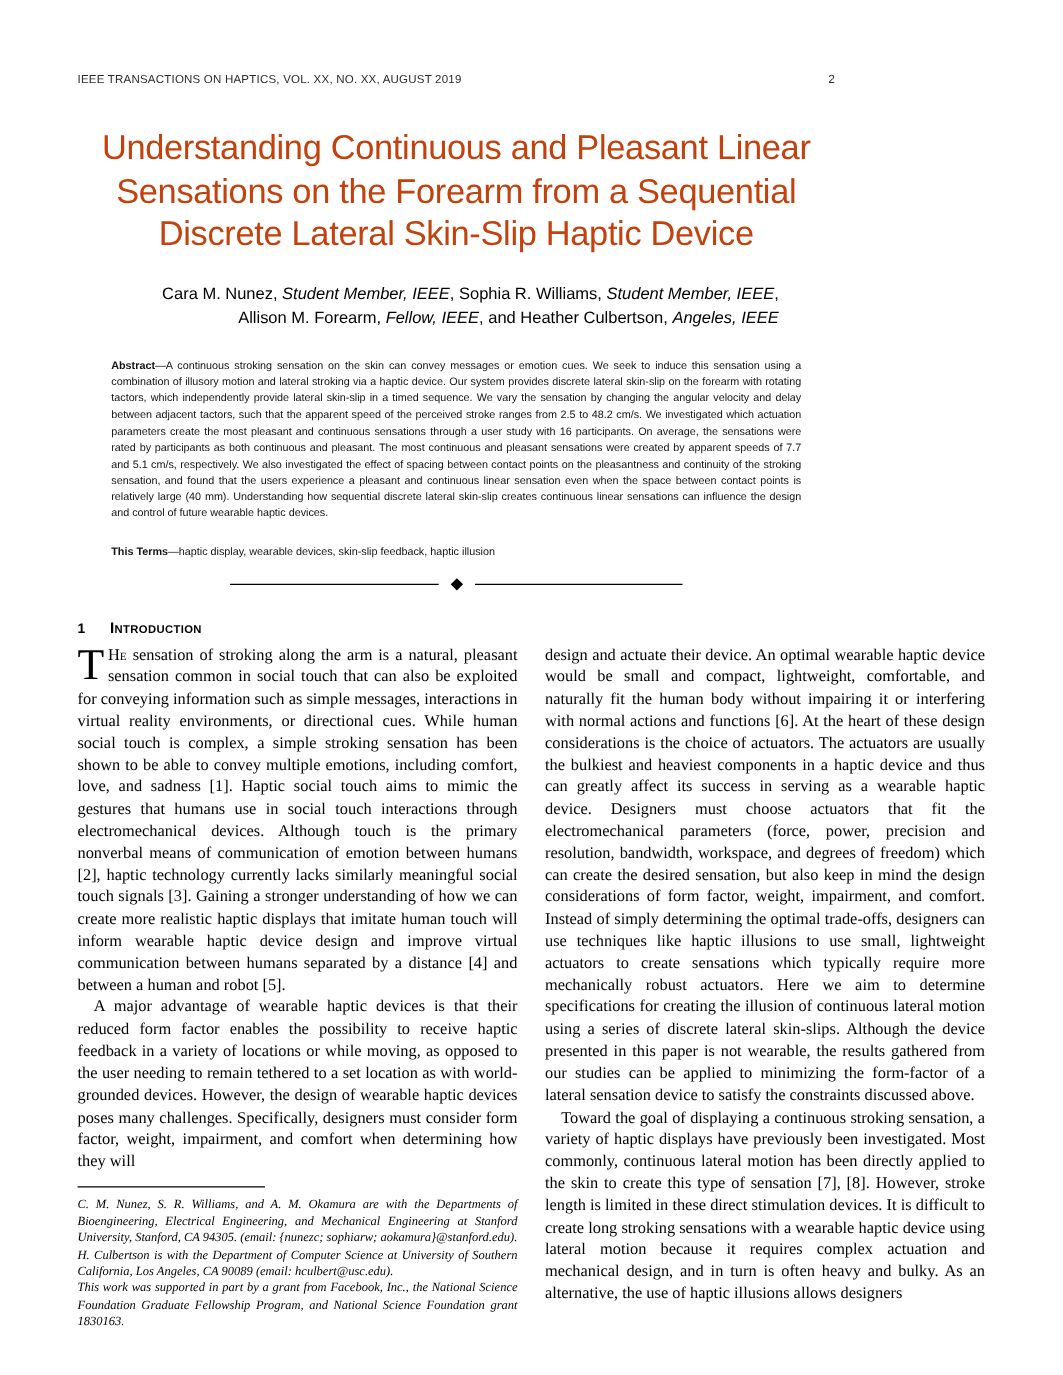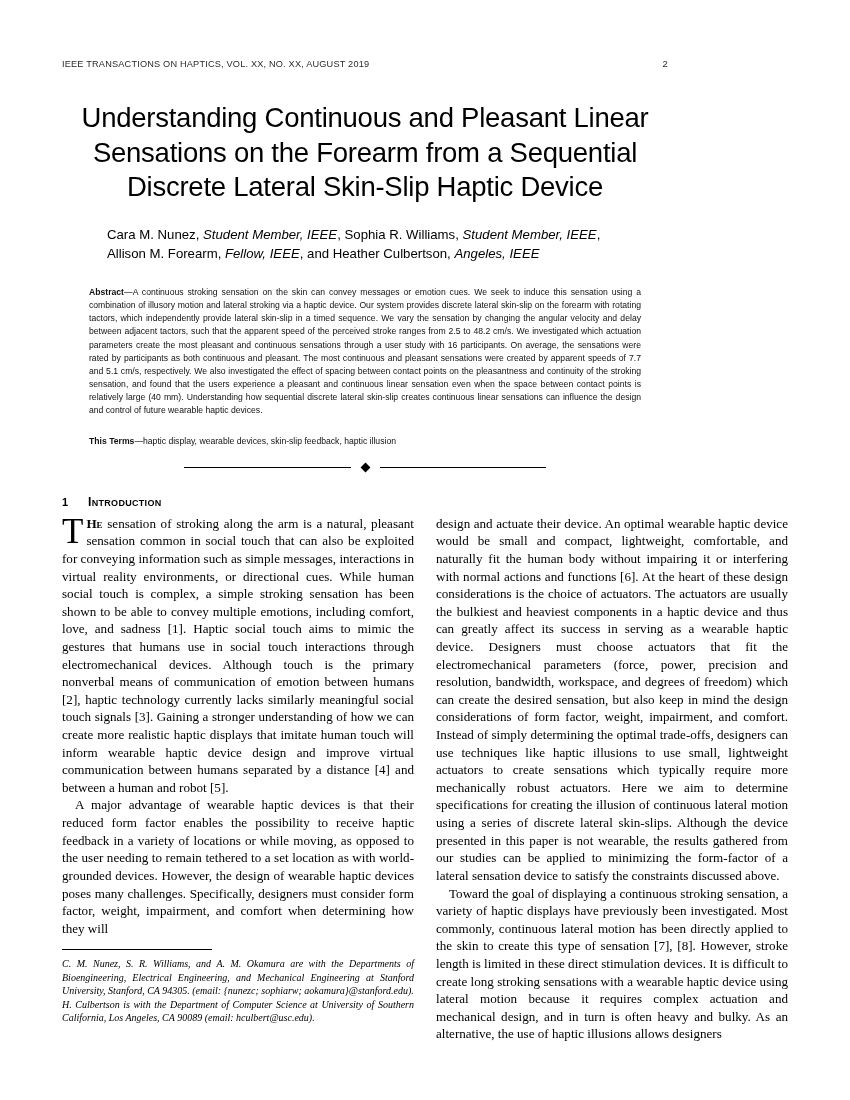--- a/index.html
+++ b/index.html
@@ -42,28 +42,28 @@
 
   
   .title {
     margin-top: 32px;
     text-align: center;
     font-family: "Liberation Sans", sans-serif;
     font-size: 27.5px;
     font-weight: 400;
     line-height: 1.26;
     letter-spacing: -0.25px;
-    color: #000000;
+    color: #c2410c;
     padding: 0 8px;
   }
 
   
   .authors {
     margin-top: 20px;
-    text-align: left;
+    text-align: right;
     font-family: "Liberation Sans", sans-serif;
     font-size: 13.2px;
     line-height: 1.48;
     color: #000;
     padding: 0 45px;
   }
   .authors i { font-style: italic; }
 
   
   .abstract-wrap {
@@ -158,21 +158,20 @@
   .dropcap {
     float: left;
     font-family: "Liberation Serif", serif;
     font-size: 35px;
     line-height: 0.82;
     padding: 2px 3px 0 0;
     margin-top: 1px;
   }
   .smallcaps-lead {
     font-variant: small-caps;
-    font-weight: bold;
   }
 
   
   .footnote-rule {
     width: 150px;
     height: 1px;
     background: #000;
     margin: 12px 0 7px 0;
   }
   .footnote {
@@ -224,20 +223,21 @@
     <div class="col">
       <div class="body-text">
         <p class="first"><span class="dropcap">T</span><span class="smallcaps-lead">He</span><span> sensation of stroking along the arm is a natural, pleasant sensation common in social touch that can also be exploited for conveying information such as simple messages, interactions in virtual reality environments, or directional cues. While human social touch is complex, a simple stroking sensation has been shown to be able to convey multiple emotions, including comfort, love, and sadness [1]. Haptic social touch aims to mimic the gestures that humans use in social touch interactions through electromechanical devices. Although touch is the primary nonverbal means of communication of emotion between humans [2], haptic technology currently lacks similarly meaningful social touch signals [3]. Gaining a stronger understanding of how we can create more realistic haptic displays that imitate human touch will inform wearable haptic device design and improve virtual communication between humans separated by a distance [4] and between a human and robot [5].</span></p>
         <p>A major advantage of wearable haptic devices is that their reduced form factor enables the possibility to receive haptic feedback in a variety of locations or while moving, as opposed to the user needing to remain tethered to a set location as with world-grounded devices. However, the design of wearable haptic devices poses many challenges. Specifically, designers must consider form factor, weight, impairment, and comfort when determining how they will</p>
       </div>
 
       <div class="footnote-rule"></div>
       <div class="footnote">
         <p>C. M. Nunez, S. R. Williams, and A. M. Okamura are with the Departments of Bioengineering, Electrical Engineering, and Mechanical Engineering at Stanford University, Stanford, CA 94305. (email: {nunezc; sophiarw; aokamura}@stanford.edu).</p>
         <p>H. Culbertson is with the Department of Computer Science at University of Southern California, Los Angeles, CA 90089 (email: hculbert@usc.edu).</p>
+        <p>This work was supported in part by a grant from Facebook, Inc., the National Science Foundation Graduate Fellowship Program, and National Science Foundation grant 1830163.</p>
       </div>
     </div>
 
     <div class="col">
       <div class="body-text">
         <p class="first">design and actuate their device. An optimal wearable haptic device would be small and compact, lightweight, comfortable, and naturally fit the human body without impairing it or interfering with normal actions and functions [6]. At the heart of these design considerations is the choice of actuators. The actuators are usually the bulkiest and heaviest components in a haptic device and thus can greatly affect its success in serving as a wearable haptic device. Designers must choose actuators that fit the electromechanical parameters (force, power, precision and resolution, bandwidth, workspace, and degrees of freedom) which can create the desired sensation, but also keep in mind the design considerations of form factor, weight, impairment, and comfort. Instead of simply determining the optimal trade-offs, designers can use techniques like haptic illusions to use small, lightweight actuators to create sensations which typically require more mechanically robust actuators. Here we aim to determine specifications for creating the illusion of continuous lateral motion using a series of discrete lateral skin-slips. Although the device presented in this paper is not wearable, the results gathered from our studies can be applied to minimizing the form-factor of a lateral sensation device to satisfy the constraints discussed above.</p>
         <p>Toward the goal of displaying a continuous stroking sensation, a variety of haptic displays have previously been investigated. Most commonly, continuous lateral motion has been directly applied to the skin to create this type of sensation [7], [8]. However, stroke length is limited in these direct stimulation devices. It is difficult to create long stroking sensations with a wearable haptic device using lateral motion because it requires complex actuation and mechanical design, and in turn is often heavy and bulky. As an alternative, the use of haptic illusions allows designers</p>
       </div>
     </div>
 

